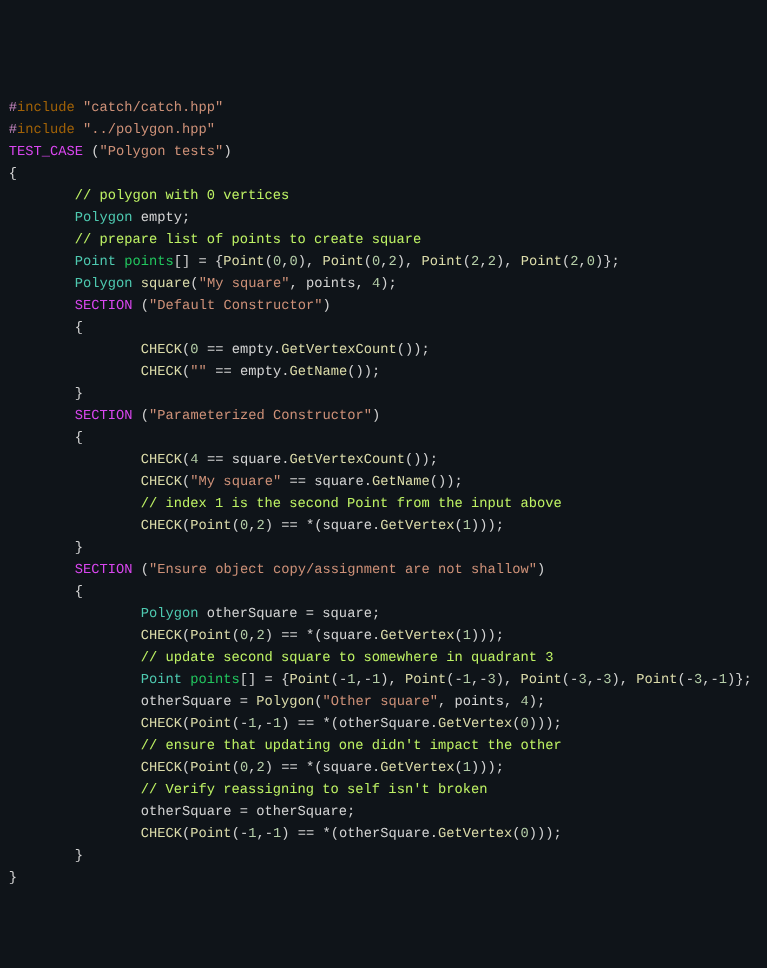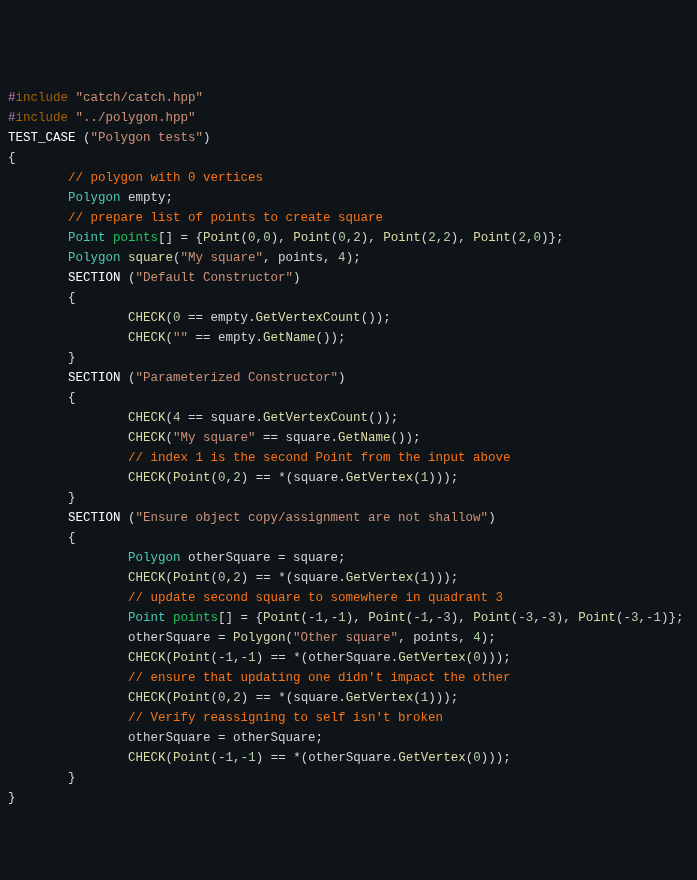--- a/index.html
+++ b/index.html
@@ -8,27 +8,27 @@
   background: #0f1419;
   font-family: 'Consolas', 'Monaco', 'Courier New', monospace;
   font-size: 12.5px;
   line-height: 20px;
   color: #d4d4d4;
   white-space: pre;
 }
 .line { display: block; }
 .keyword { color: #a16207; }
 .include-path { color: #ce9178; }
-.comment { color: #f97316; }
+.comment { color: #bef264; }
 .type { color: #4ec9b0; }
 .func { color: #dcdcaa; }
 .string { color: #ce9178; }
 .number { color: #b5cea8; }
 .ident { color: #22c55e; }
-.macrocall { color: #ffffff; }
+.macrocall { color: #d946ef; }
 .hash { color: #c586c0; }
 </style>
 </head>
 <body>
 
 
 
 <div><span class="line"><span class="hash">#</span><span class="keyword">include</span> <span class="include-path">"catch/catch.hpp"</span></span><span class="line"><span class="hash">#</span><span class="keyword">include</span> <span class="include-path">"../polygon.hpp"</span></span><span class="line"></span><span class="line"><span class="macrocall">TEST_CASE</span><span> </span><span>(</span><span class="string">"Polygon tests"</span><span>)</span></span><span class="line">{</span><span class="line"><span>        </span><span class="comment">// polygon with 0 vertices</span></span><span class="line"><span>        </span><span class="type">Polygon</span><span> empty;</span></span><span class="line"></span><span class="line"><span>        </span><span class="comment">// prepare list of points to create square</span></span><span class="line"><span>        </span><span class="type">Point</span><span class="ident"> points</span><span>[] = {</span><span class="func">Point</span><span>(</span><span class="number">0</span><span>,</span><span class="number">0</span><span>), </span><span class="func">Point</span><span>(</span><span class="number">0</span><span>,</span><span class="number">2</span><span>), </span><span class="func">Point</span><span>(</span><span class="number">2</span><span>,</span><span class="number">2</span><span>), </span><span class="func">Point</span><span>(</span><span class="number">2</span><span>,</span><span class="number">0</span><span>)};</span></span><span class="line"><span>        </span><span class="type">Polygon</span><span> </span><span class="func">square</span><span>(</span><span class="string">"My square"</span><span>, points, </span><span class="number">4</span><span>);</span></span><span class="line"></span><span class="line"><span>        </span><span class="macrocall">SECTION</span><span> </span><span>(</span><span class="string">"Default Constructor"</span><span>)</span></span><span class="line"><span>        </span><span>{</span></span><span class="line"><span>                </span><span class="func">CHECK</span><span>(</span><span class="number">0</span><span> == empty.</span><span class="func">GetVertexCount</span><span>());</span></span><span class="line"><span>                </span><span class="func">CHECK</span><span>(</span><span class="string">""</span><span> == empty.</span><span class="func">GetName</span><span>());</span></span><span class="line"><span>        </span><span>}</span></span><span class="line"></span><span class="line"><span>        </span><span class="macrocall">SECTION</span><span> </span><span>(</span><span class="string">"Parameterized Constructor"</span><span>)</span></span><span class="line"><span>        </span><span>{</span></span><span class="line"><span>                </span><span class="func">CHECK</span><span>(</span><span class="number">4</span><span> == square.</span><span class="func">GetVertexCount</span><span>());</span></span><span class="line"><span>                </span><span class="func">CHECK</span><span>(</span><span class="string">"My square"</span><span> == square.</span><span class="func">GetName</span><span>());</span></span><span class="line"><span>                </span><span class="comment">// index 1 is the second Point from the input above</span></span><span class="line"><span>                </span><span class="func">CHECK</span><span>(</span><span class="func">Point</span><span>(</span><span class="number">0</span><span>,</span><span class="number">2</span><span>) == *(square.</span><span class="func">GetVertex</span><span>(</span><span class="number">1</span><span>)));</span></span><span class="line"><span>        </span><span>}</span></span><span class="line"></span><span class="line"><span>        </span><span class="macrocall">SECTION</span><span> </span><span>(</span><span class="string">"Ensure object copy/assignment are not shallow"</span><span>)</span></span><span class="line"><span>        </span><span>{</span></span><span class="line"><span>                </span><span class="type">Polygon</span><span> otherSquare = square;</span></span><span class="line"><span>                </span><span class="func">CHECK</span><span>(</span><span class="func">Point</span><span>(</span><span class="number">0</span><span>,</span><span class="number">2</span><span>) == *(square.</span><span class="func">GetVertex</span><span>(</span><span class="number">1</span><span>)));</span></span><span class="line"></span><span class="line"><span>                </span><span class="comment">// update second square to somewhere in quadrant 3</span></span><span class="line"><span>                </span><span class="type">Point</span><span class="ident"> points</span><span>[] = {</span><span class="func">Point</span><span>(-</span><span class="number">1</span><span>,-</span><span class="number">1</span><span>), </span><span class="func">Point</span><span>(-</span><span class="number">1</span><span>,-</span><span class="number">3</span><span>), </span><span class="func">Point</span><span>(-</span><span class="number">3</span><span>,-</span><span class="number">3</span><span>), </span><span class="func">Point</span><span>(-</span><span class="number">3</span><span>,-</span><span class="number">1</span><span>)};</span></span><span class="line"><span>                </span><span>otherSquare = </span><span class="func">Polygon</span><span>(</span><span class="string">"Other square"</span><span>, points, </span><span class="number">4</span><span>);</span></span><span class="line"><span>                </span><span class="func">CHECK</span><span>(</span><span class="func">Point</span><span>(-</span><span class="number">1</span><span>,-</span><span class="number">1</span><span>) == *(otherSquare.</span><span class="func">GetVertex</span><span>(</span><span class="number">0</span><span>)));</span></span><span class="line"></span><span class="line"><span>                </span><span class="comment">// ensure that updating one didn't impact the other</span></span><span class="line"><span>                </span><span class="func">CHECK</span><span>(</span><span class="func">Point</span><span>(</span><span class="number">0</span><span>,</span><span class="number">2</span><span>) == *(square.</span><span class="func">GetVertex</span><span>(</span><span class="number">1</span><span>)));</span></span><span class="line"></span><span class="line"><span>                </span><span class="comment">// Verify reassigning to self isn't broken</span></span><span class="line"><span>                </span><span>otherSquare = otherSquare;</span></span><span class="line"><span>                </span><span class="func">CHECK</span><span>(</span><span class="func">Point</span><span>(-</span><span class="number">1</span><span>,-</span><span class="number">1</span><span>) == *(otherSquare.</span><span class="func">GetVertex</span><span>(</span><span class="number">0</span><span>)));</span></span><span class="line"><span>        </span><span>}</span></span><span class="line">}</span></div>
 
 

